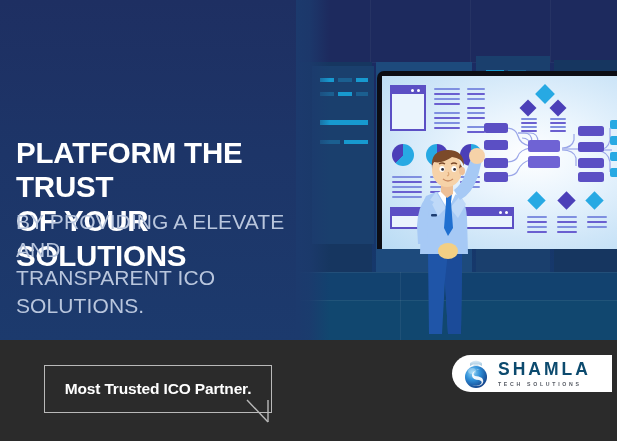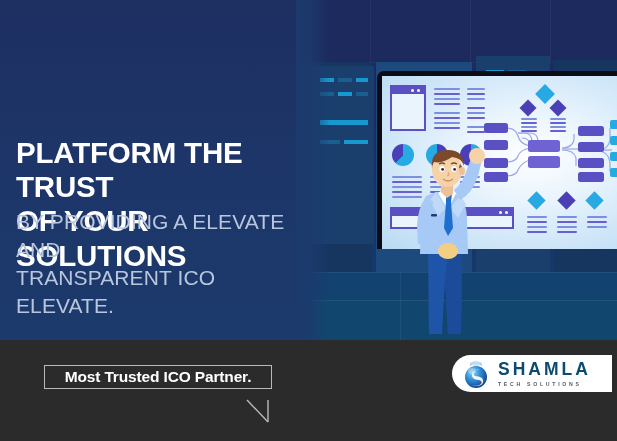--- a/index.html
+++ b/index.html
@@ -49,21 +49,21 @@
   .dia{position:absolute;transform:rotate(45deg);}
   .dia.c{background:#27a9e3;}
   .dia.p{background:#4b3fb8;}
   .cblock{position:absolute;background:#27a9e3;border-radius:2px;}
 
   
   .man{position:absolute;left:404px;top:148px;width:86px;height:192px;}
 
   
   .bottom{position:absolute;left:0;top:340px;width:617px;height:101px;background:#2b2b2b;}
-  .badge{position:absolute;left:44px;top:365px;width:228px;height:24px;
+  .badge{position:absolute;left:44px;top:365px;width:228px;height:48px;
       border:1.4px solid #b9b9b9;box-sizing:border-box;display:flex;align-items:center;justify-content:center;}
   .badge span{color:#ffffff;font-size:15.5px;font-weight:bold;letter-spacing:-.15px;}
   .tail{position:absolute;left:246px;top:399px;width:36px;height:26px;}
 
   .logopill{position:absolute;left:452px;top:355px;width:160px;height:37px;
       background:#ffffff;border-radius:19px 0 0 19px;display:flex;align-items:center;padding-left:9px;box-sizing:border-box;}
   .logotext{margin-left:7px;}
   .logo-main{color:#0c4a6e;font-size:17.5px;font-weight:bold;letter-spacing:3px;line-height:1;}
   .logo-sub{color:#555a63;font-size:5.2px;font-weight:bold;letter-spacing:2.7px;margin-top:2.5px;}
   .url{position:absolute;left:474px;top:399px;width:140px;text-align:center;
@@ -291,21 +291,21 @@
 
   <div class="leftpanel"></div>
   <div class="leftfade"></div>
 
   <div class="headline">
     <span class="l2">PLATFORM THE TRUST</span>
     <span class="l2">OF YOUR SOLUTIONS</span>
   </div>
   <div class="subline">
     <span>BY PROVIDING A ELEVATE AND</span>
-    <span>TRANSPARENT ICO ELEVATE.</span>
+    <span>TRANSPARENT ICO SOLUTIONS.</span>
   </div>
 
   <div class="bottom"></div>
 
   <div class="badge">
     <span>Most Trusted ICO Partner.</span>
   </div>
   <svg class="tail" viewBox="0 0 36 26">
     <path d="M1,1 L22,23" stroke="#b9b9b9" stroke-width="1.4" fill="none"></path>
     <path d="M22,23 L22,1" stroke="#b9b9b9" stroke-width="1.4" fill="none"></path>

